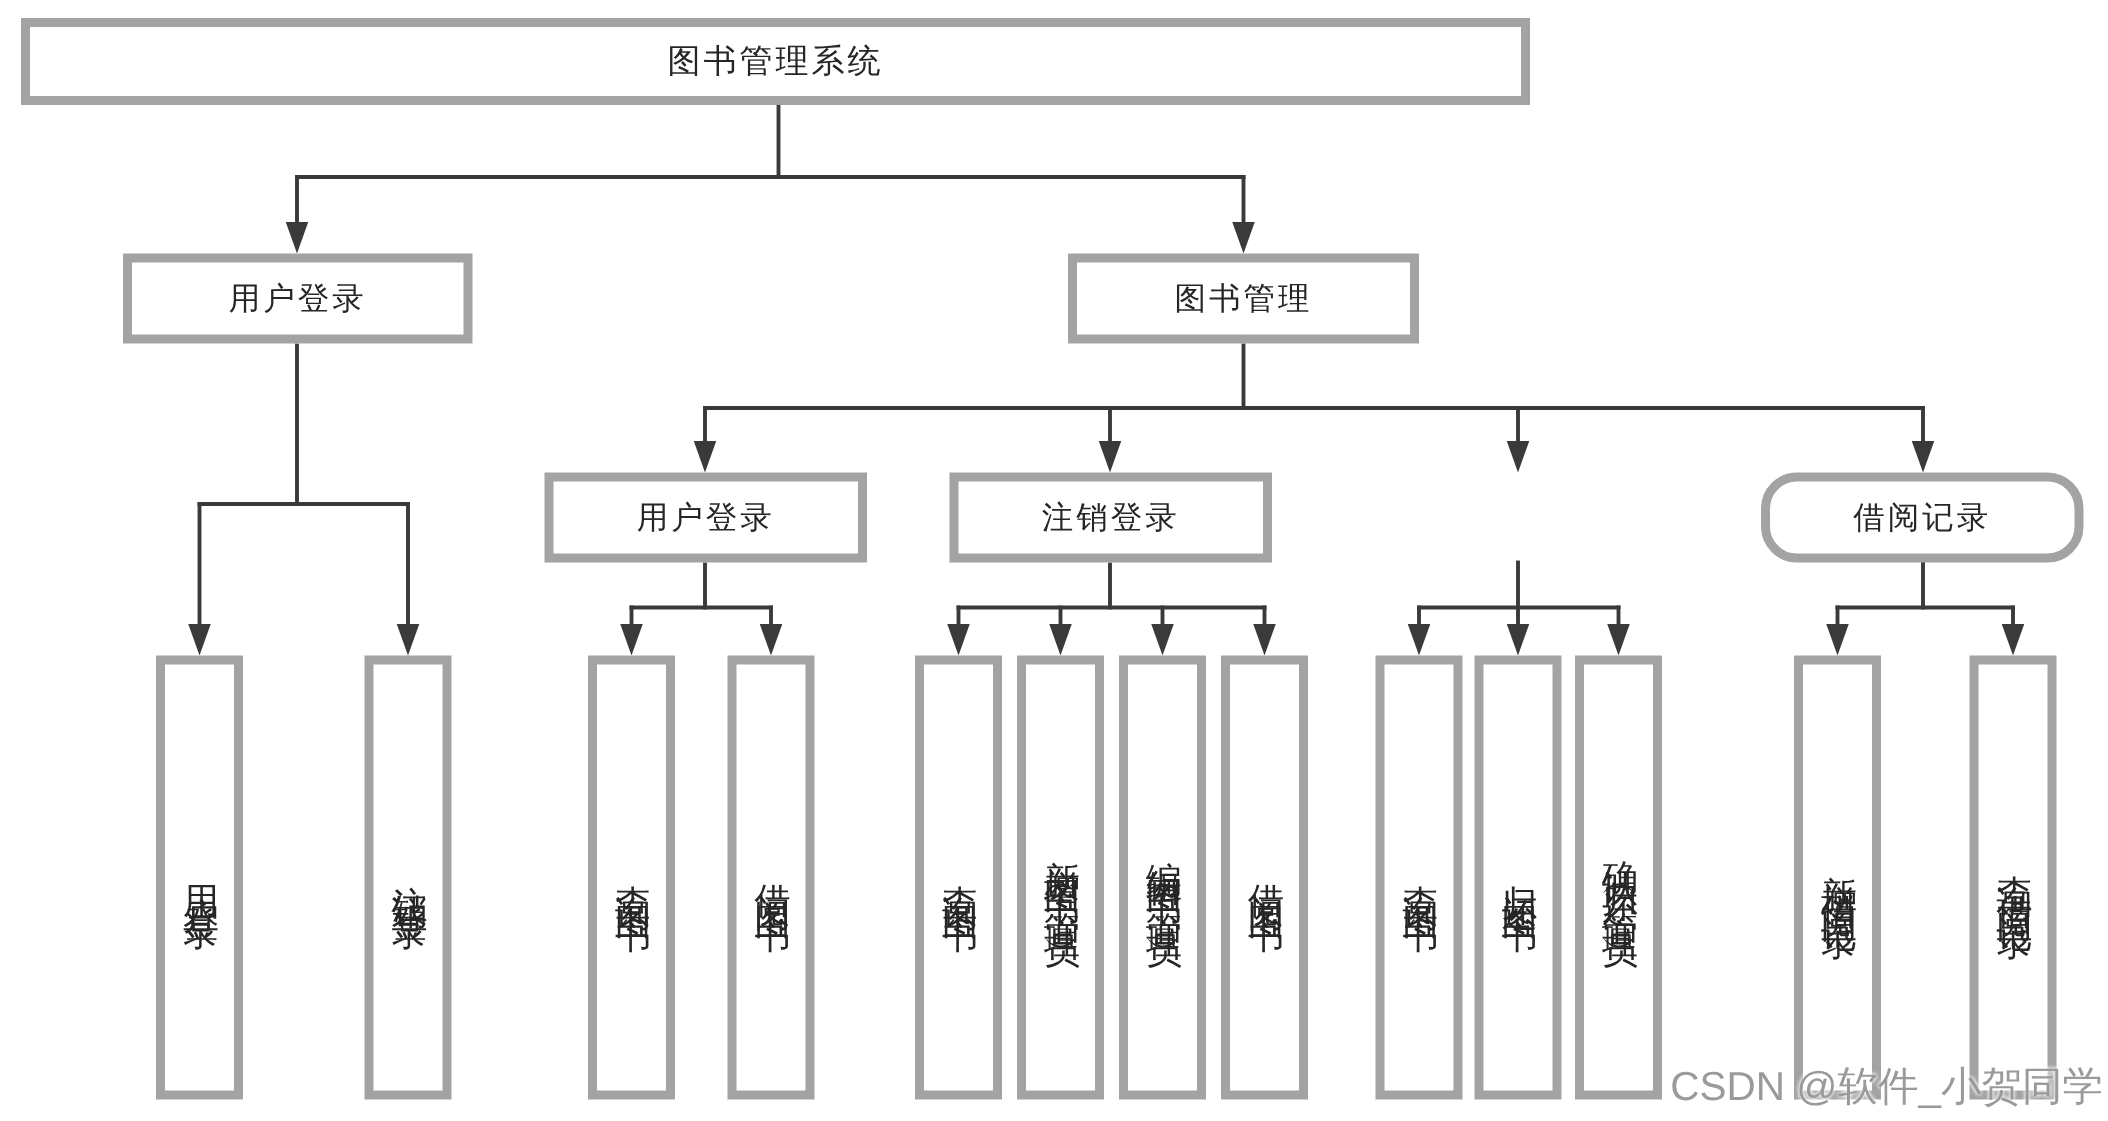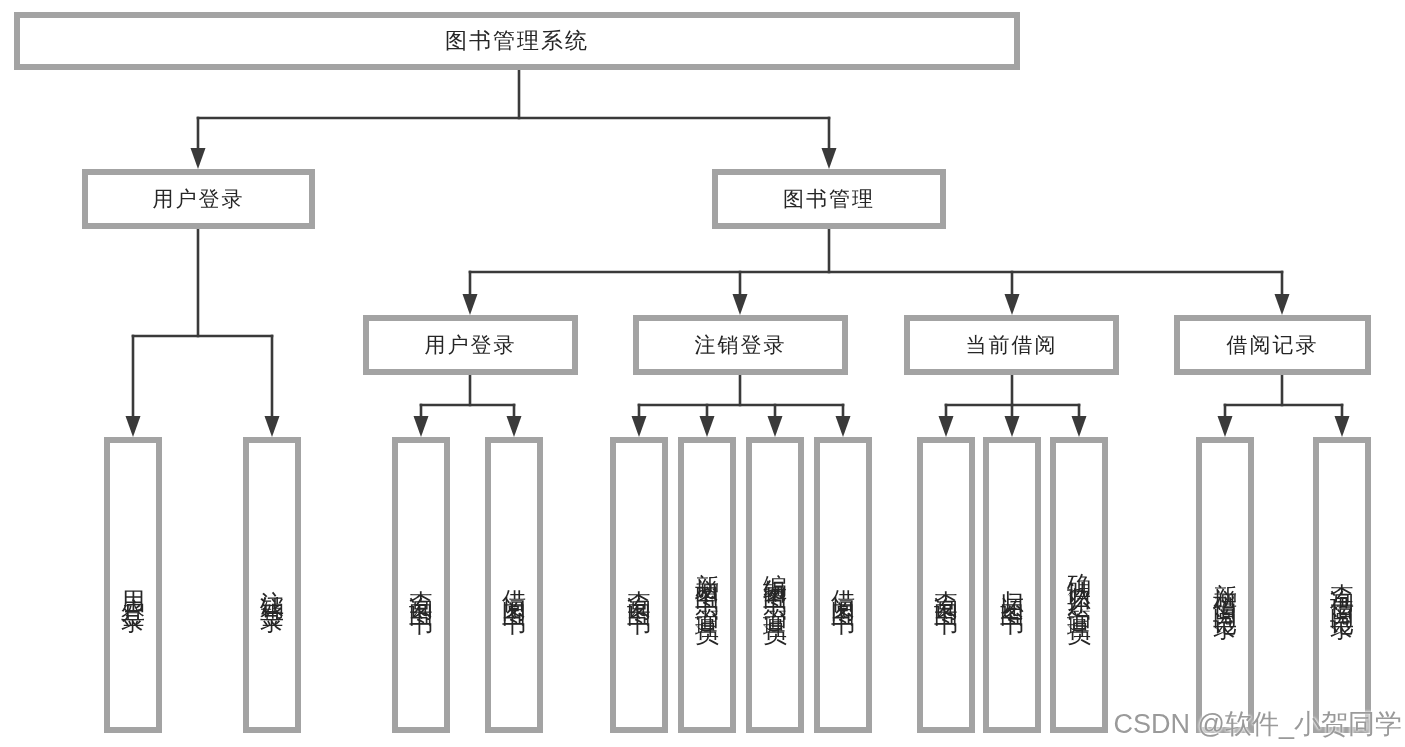--- a/index.html
+++ b/index.html
@@ -127,24 +127,21 @@
   <div class="node" style="left:712px; top:169px; width:234px; height:60px;">
     <span class="h-label">图书管理</span>
   </div>
 
   <div class="node" style="left:363px; top:315px; width:215px; height:60px;">
     <span class="h-label">用户登录</span>
   </div>
   <div class="node" style="left:633px; top:315px; width:215px; height:60px;">
     <span class="h-label">注销登录</span>
   </div>
-  <div class="node" style="left:904px; top:315px; width:215px; height:60px;">
-    <span class="h-label">当前借阅</span>
-  </div>
-  <div class="node" style="left:1174px; top:315px; width:197px; height:60px;">
+  <div class="node" style="left:1174px; top:315px; width:215px; height:60px;border-radius:24px;">
     <span class="h-label">借阅记录</span>
   </div>
 
   <div class="node leaf" style="left:104px; top:437px; width:58px; height:296px;">
     <span>用户登录</span>
   </div>
   <div class="node leaf" style="left:243px; top:437px; width:58px; height:296px;">
     <span>注销登录</span>
   </div>
   <div class="node leaf" style="left:392px; top:437px; width:58px; height:296px;">

